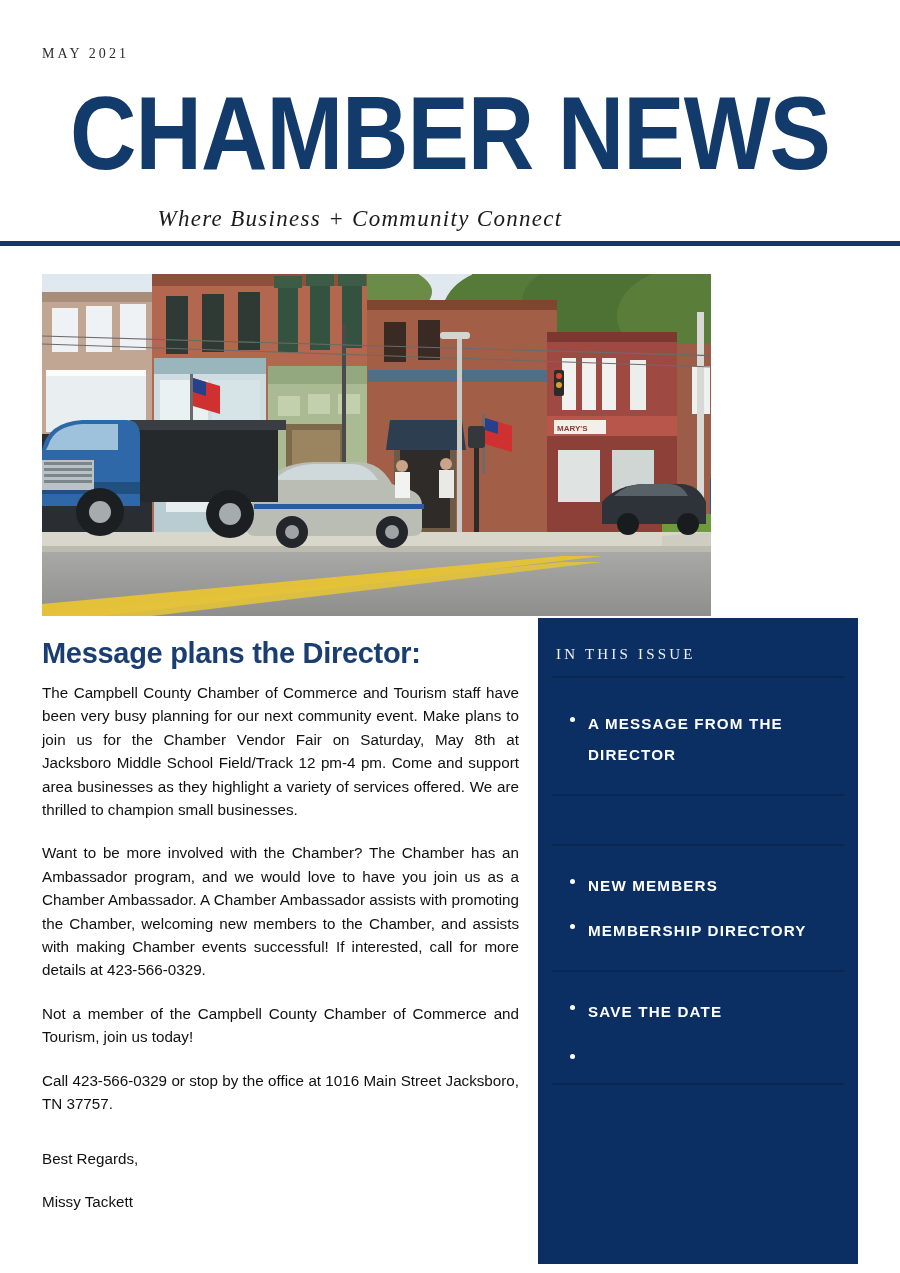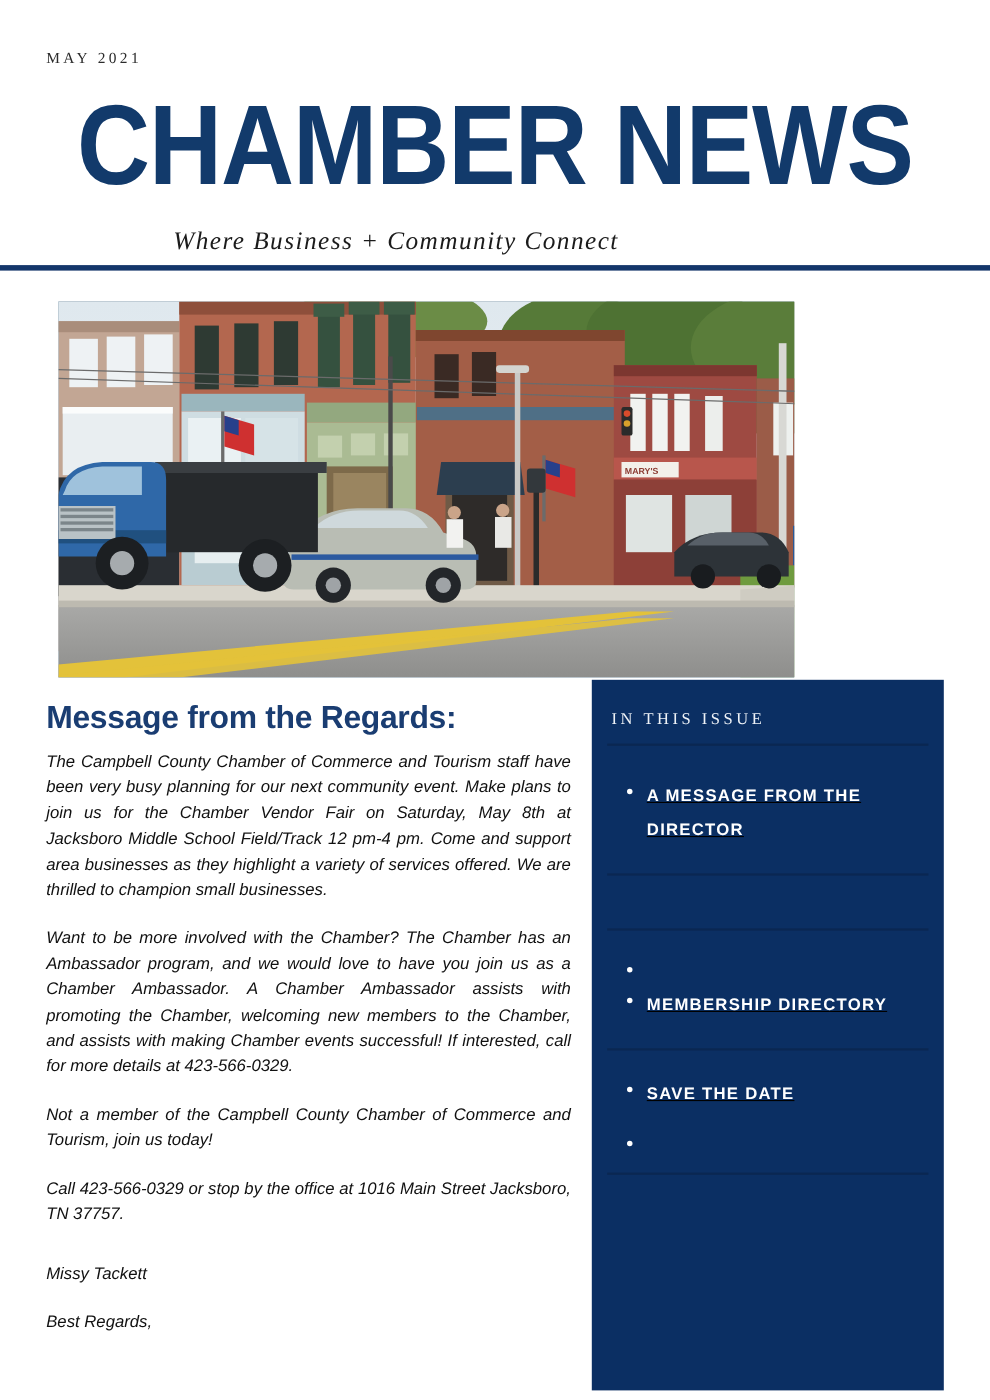--- a/index.html
+++ b/index.html
@@ -65,21 +65,21 @@
     left: 0;
     top: 241px;
     width: 900px;
     height: 5px;
     background: #14366b;
   }
 
   
   .hero-photo {
     position: absolute;
-    left: 53px;
+    left: 42px;
     top: 274px;
     width: 669px;
     height: 342px;
     overflow: hidden;
     background: #8fa5b5;
   }
   .hero-photo svg { display: block; }
 
   
   .article {
@@ -98,21 +98,20 @@
     margin: 0 0 11px 0;
   }
   .article p {
     margin: 0 0 20px 0;
     font-family: "Liberation Sans", sans-serif;
     font-size: 15.2px;
     line-height: 23.4px;
     color: #111111;
     text-align: justify;
     text-justify: inter-word;
-    font-style: italic;
   }
   .article p.last { margin-bottom: 11px; }
   .signature {
     margin: 0;
     font-family: "Liberation Sans", sans-serif;
     font-size: 15.2px;
     line-height: 23.4px;
     color: #111111;
     text-align: left;
   }
@@ -136,21 +135,20 @@
     font-size: 15px;
     letter-spacing: 3.2px;
     color: #eef2f7;
     white-space: nowrap;
   }
   .sidebar-list {
     position: absolute;
     left: 0;
     top: 58px;
     width: 320px;
-    text-decoration: underline;
   }
   .issue-group {
     padding: 0;
   }
   .divider {
     height: 2px;
     background: #0a2752;
     margin: 0 14px;
   }
   .issue-item {
@@ -365,28 +363,28 @@
     <circle cx="646" cy="250" r="11" fill="#191c1f"></circle>
 
     <circle cx="360" cy="192" r="6" fill="#caa489"></circle>
     <rect x="353" y="198" width="15" height="26" fill="#f2f2f0"></rect>
     <circle cx="404" cy="190" r="6" fill="#caa489"></circle>
     <rect x="397" y="196" width="15" height="28" fill="#e9e9e6"></rect>
   </svg>
 </div>
 
 <div class="article">
-  <h1 class="article-title">Message from the Regards:</h1>
+  <h1 class="article-title">Message plans the Director:</h1>
   <p>The Campbell County Chamber of Commerce and Tourism staff have been very busy planning for our next community event. Make plans to join us for the Chamber Vendor Fair on Saturday, May 8th at Jacksboro Middle School Field/Track 12 pm-4 pm. Come and support area businesses as they highlight a variety of services offered. We are thrilled to champion small businesses.</p>
   <p>Want to be more involved with the Chamber? The Chamber has an Ambassador program, and we would love to have you join us as a Chamber Ambassador. A Chamber Ambassador assists with promoting the Chamber, welcoming new members to the Chamber, and assists with making Chamber events successful! If interested, call for more details at 423-566-0329.</p>
   <p>Not a member of the Campbell County Chamber of Commerce and Tourism, join us today!</p>
   <p class="last">Call 423-566-0329 or stop by the office at 1016 Main Street Jacksboro, TN 37757.</p>
   <div style="height:20px"></div>
+  <p class="signature">Best Regards,</p>
   <p class="signature">Missy Tackett</p>
-  <p class="signature">Best Regards,</p>
 </div>
 
 <div class="sidebar">
   <div class="sidebar-title">IN THIS ISSUE</div>
 
   <div class="sidebar-list">
 
     <div class="divider"></div>
     <div class="sp-top-30"></div>
     <div class="issue-group">
@@ -399,20 +397,21 @@
 
     <div class="divider"></div>
     <div class="sp-24"></div>
     <div class="sp-24"></div>
 
     <div class="divider"></div>
     <div class="sp-24"></div>
     <div class="issue-group">
       <div class="issue-item">
         <span class="bullet"></span>
+        <span class="issue-label">NEW MEMBERS</span>
       </div>
       <div class="sp-14"></div>
       <div class="issue-item">
         <span class="bullet"></span>
         <span class="issue-label">MEMBERSHIP DIRECTORY</span>
       </div>
     </div>
     <div class="sp-24"></div>
 
     <div class="divider"></div>

